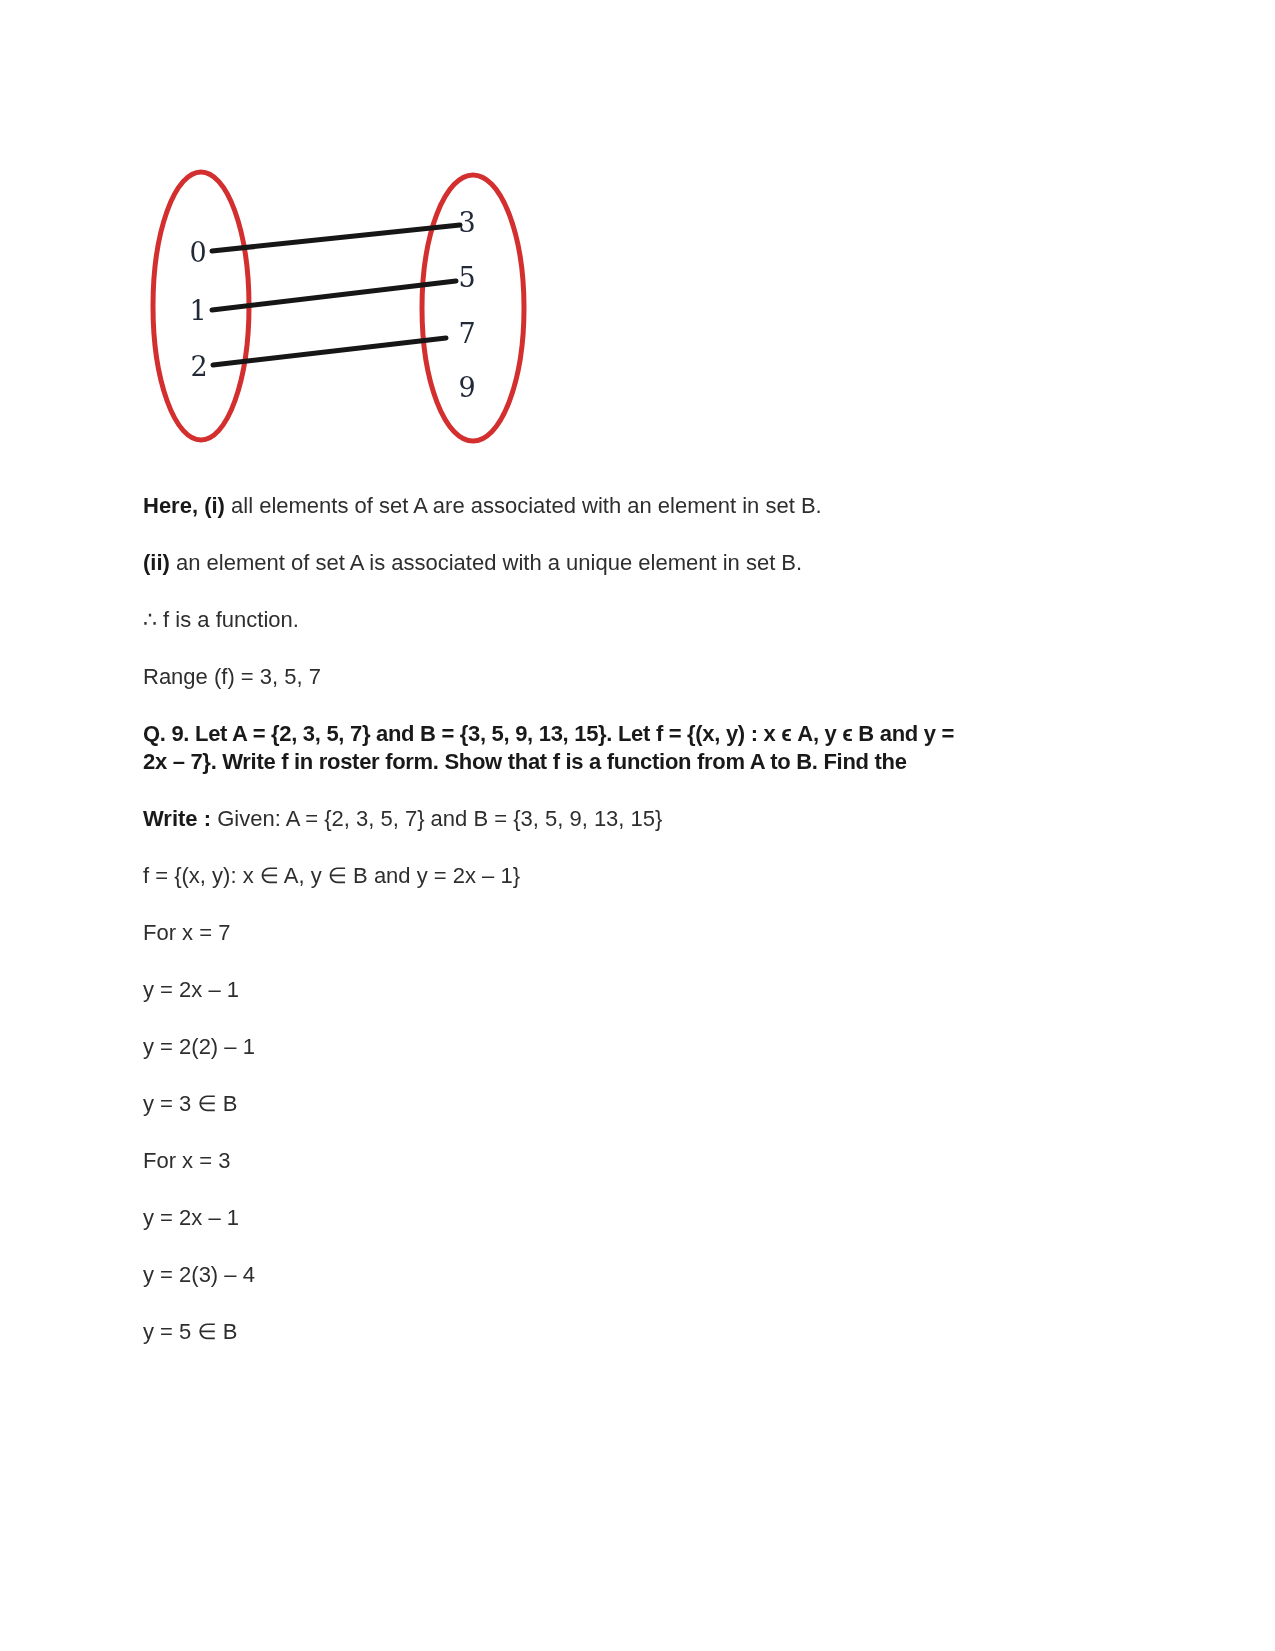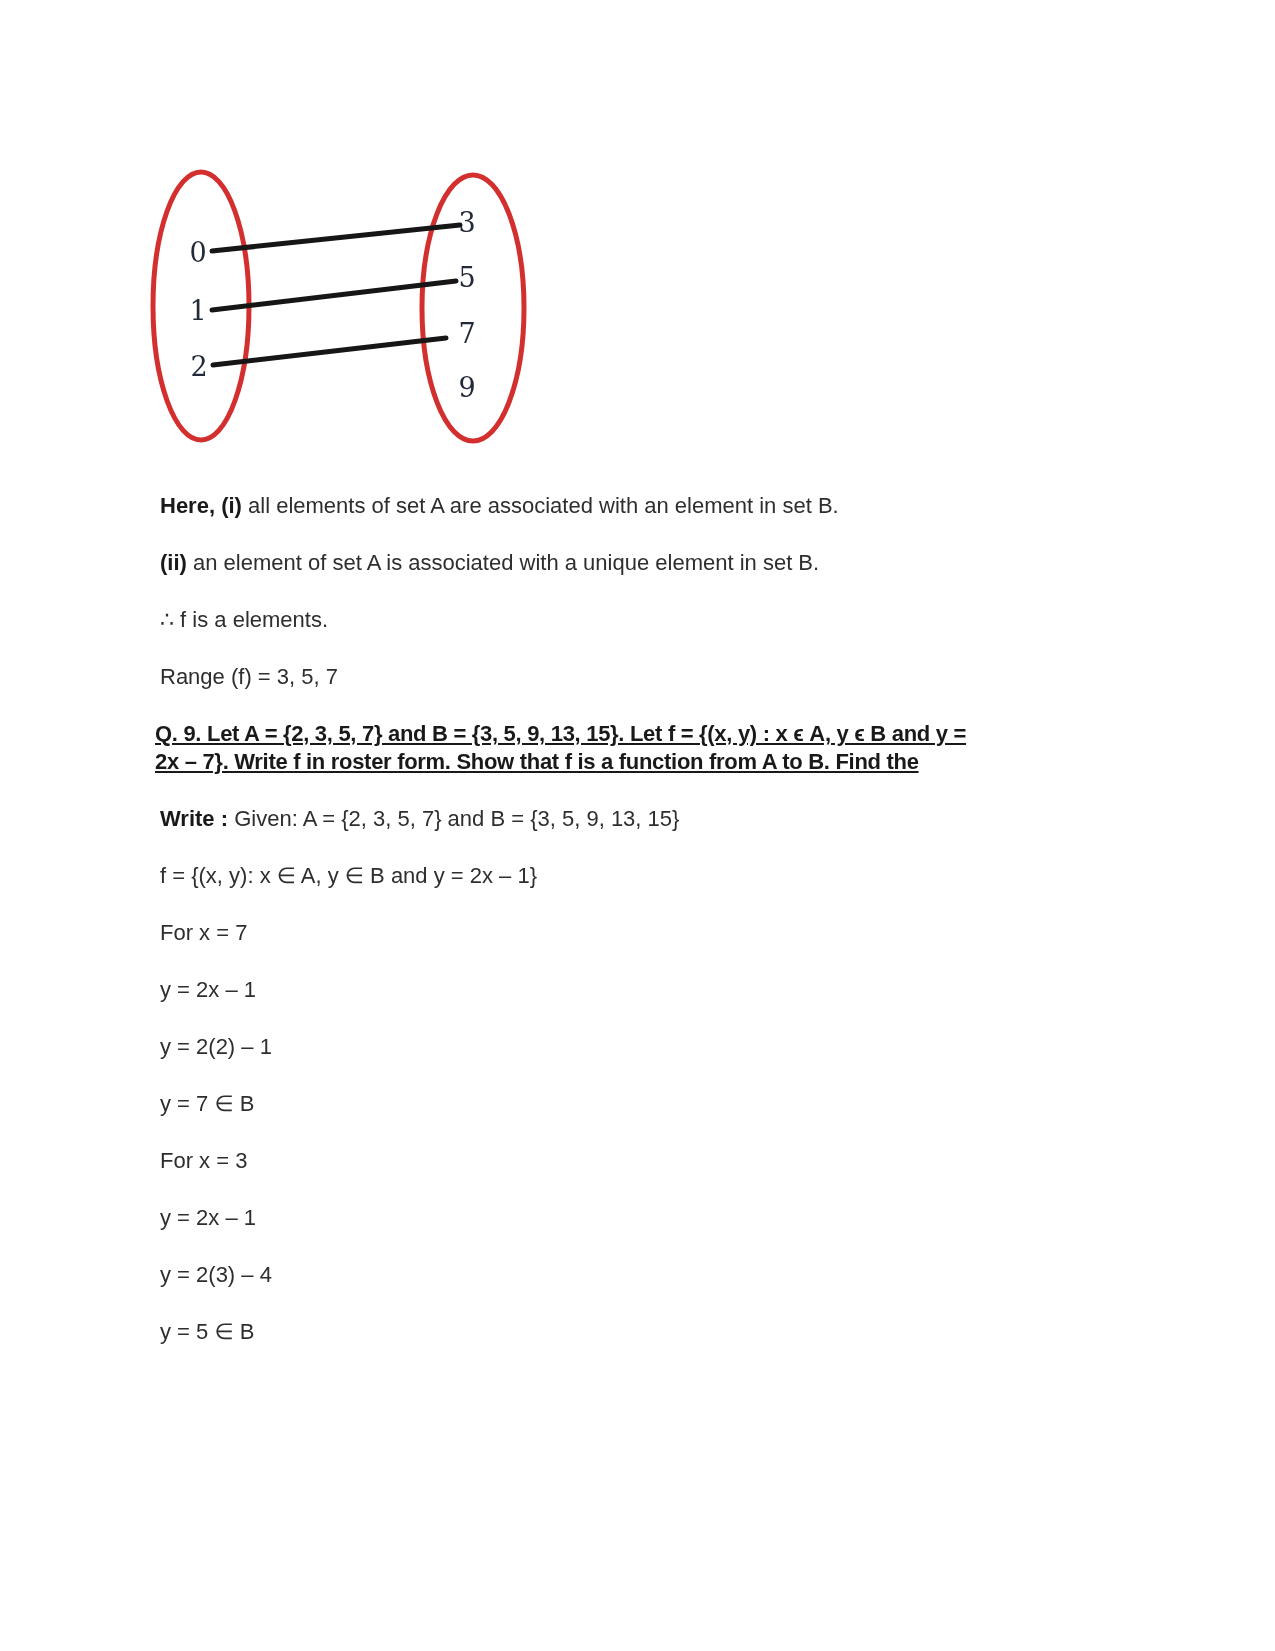--- a/index.html
+++ b/index.html
@@ -23,28 +23,27 @@
   
   .content {
     position: absolute;
     left: 143px;
     top: 492px;
     width: 1010px;
     font-size: 22px;
     line-height: 28px;
     color: #2e2e2e;
   }
-  .content p { margin: 0 0 29px 17px; }
+  .content p { margin: 0 0 29px 0; }
   .b { font-weight: bold; color: #191919; }
   .q9 {
     font-weight: bold;
     color: #191919;
     letter-spacing: -0.3px;
-    margin: 0 0 29px 12px;
-    text-decoration: underline;
+    margin: 0 0 29px 0;
   }
   .q9 .ln { white-space: nowrap; }
 </style>
 </head>
 <body>
 
 <div class="page">
 
   <svg class="diagram-svg" width="600" height="480" viewBox="0 0 600 480">
     <ellipse cx="201" cy="306" rx="48" ry="134" fill="none" stroke-width="5" stroke="#d32f2f"></ellipse>
@@ -63,36 +62,36 @@
     <text class="set-label" x="467" y="343" text-anchor="middle" fill="#222a38">7</text>
     <text class="set-label" x="467" y="397" text-anchor="middle" fill="#222a38">9</text>
   </svg>
 
   <div class="content">
 
     <p><span class="b">Here, (i)</span><span> all elements of set A are associated with an element in set B.</span></p>
 
     <p><span class="b">(ii)</span><span> an element of set A is associated with a unique element in set B.</span></p>
 
-    <p>∴ f is a elements.</p>
+    <p>∴ f is a function.</p>
 
 
     <p>Range (f) = 3, 5, 7</p>
 
     <div class="q9">
       <div class="ln">Q. 9. Let A = {2, 3, 5, 7} and B = {3, 5, 9, 13, 15}. Let f = {(x, y) : x ϵ A, y ϵ B and y =</div>
       <div class="ln">2x – 7}. Write f in roster form. Show that f is a function from A to B. Find the</div>
     </div>
 
     <p><span class="b">Write :</span><span> Given: A = {2, 3, 5, 7} and B = {3, 5, 9, 13, 15}</span></p>
 
     <p>f = {(x, y): x ∈ A, y ∈ B and y = 2x – 1}</p>
     <p>For x = 7</p>
     <p>y = 2x – 1</p>
     <p>y = 2(2) – 1</p>
-    <p>y = 7 ∈ B</p>
+    <p>y = 3 ∈ B</p>
     <p>For x = 3</p>
     <p>y = 2x – 1</p>
     <p>y = 2(3) – 4</p>
     <p>y = 5 ∈ B</p>
 
   </div>
 </div>
 
 </body></html>

